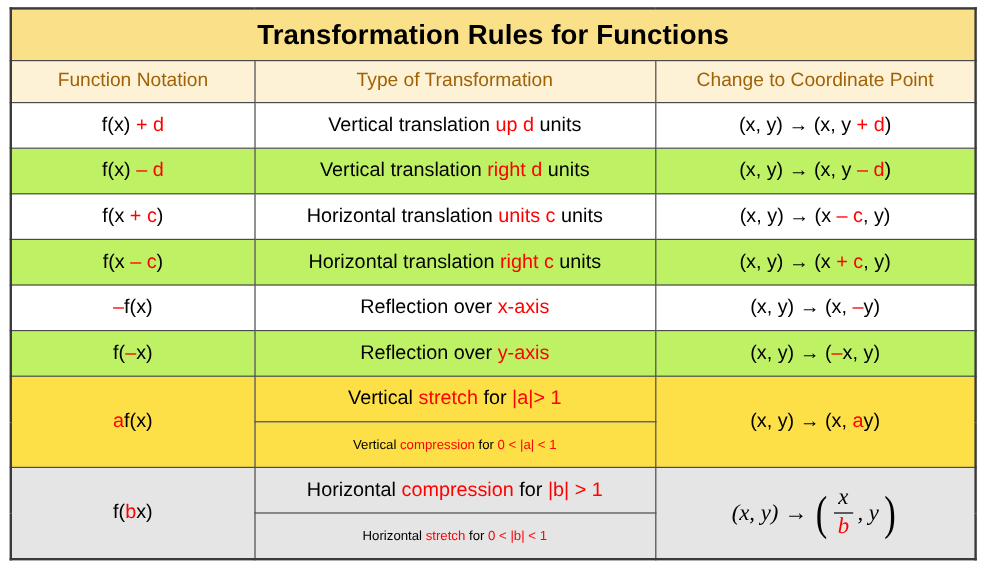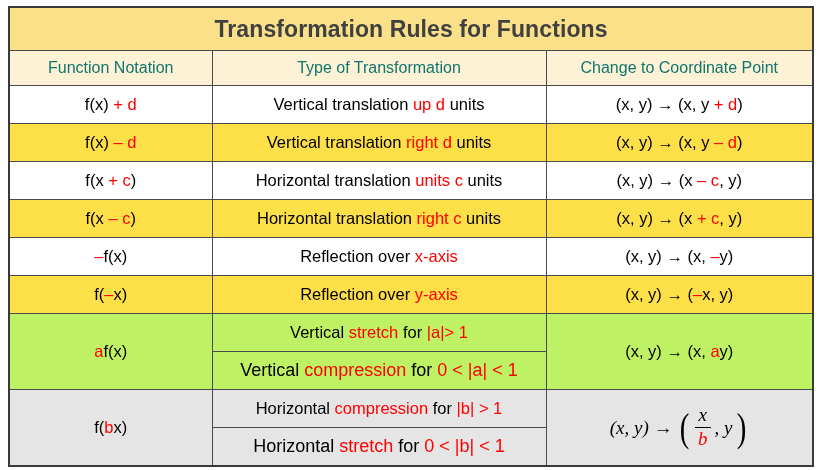--- a/index.html
+++ b/index.html
@@ -45,40 +45,40 @@
 
   
   td.title-cell {
     background: #FBE08A;
     height: 42px;
     border-bottom: 2px solid #3a3a3a;
   }
   .title-text {
     font-size: 23px;
     font-weight: bold;
-    color: #404040;
+    color: #000000;
     letter-spacing: 0.1px;
   }
 
   
   td.head-cell {
     background: #FDF2D6;
     height: 34px;
     border-bottom: 2px solid #3a3a3a;
   }
   .head-text {
     font-size: 16px;
     font-weight: normal;
-    color: #0f766e;
+    color: #a16207;
   }
 
   
   tr.band-white td { background: #FFFFFF; }
-  tr.band-blue  td { background: #fde047; }
-  td.cell-white { background: #bef264; }
+  tr.band-blue  td { background: #bef264; }
+  td.cell-white { background: #fde047; }
   td.cell-blue  { background: #e5e5e5; }
 
   td.body-cell {
     height: 37px;
     font-size: 16.5px;
   }
 
   
   td.merge-cell {
     height: 74px;
@@ -86,21 +86,21 @@
   }
 
   
   td.split-top {
     height: 37px;
     font-size: 16.5px;
     border-bottom: 2px solid #2b2b2b;
   }
   td.split-bottom {
     height: 37px;
-    font-size: 18px;
+    font-size: 11px;
   }
 
   
   .r { color: #FF0000; }
 
   
   .math-serif {
     font-family: "Liberation Serif", serif;
     font-style: italic;
     font-size: 19px;

